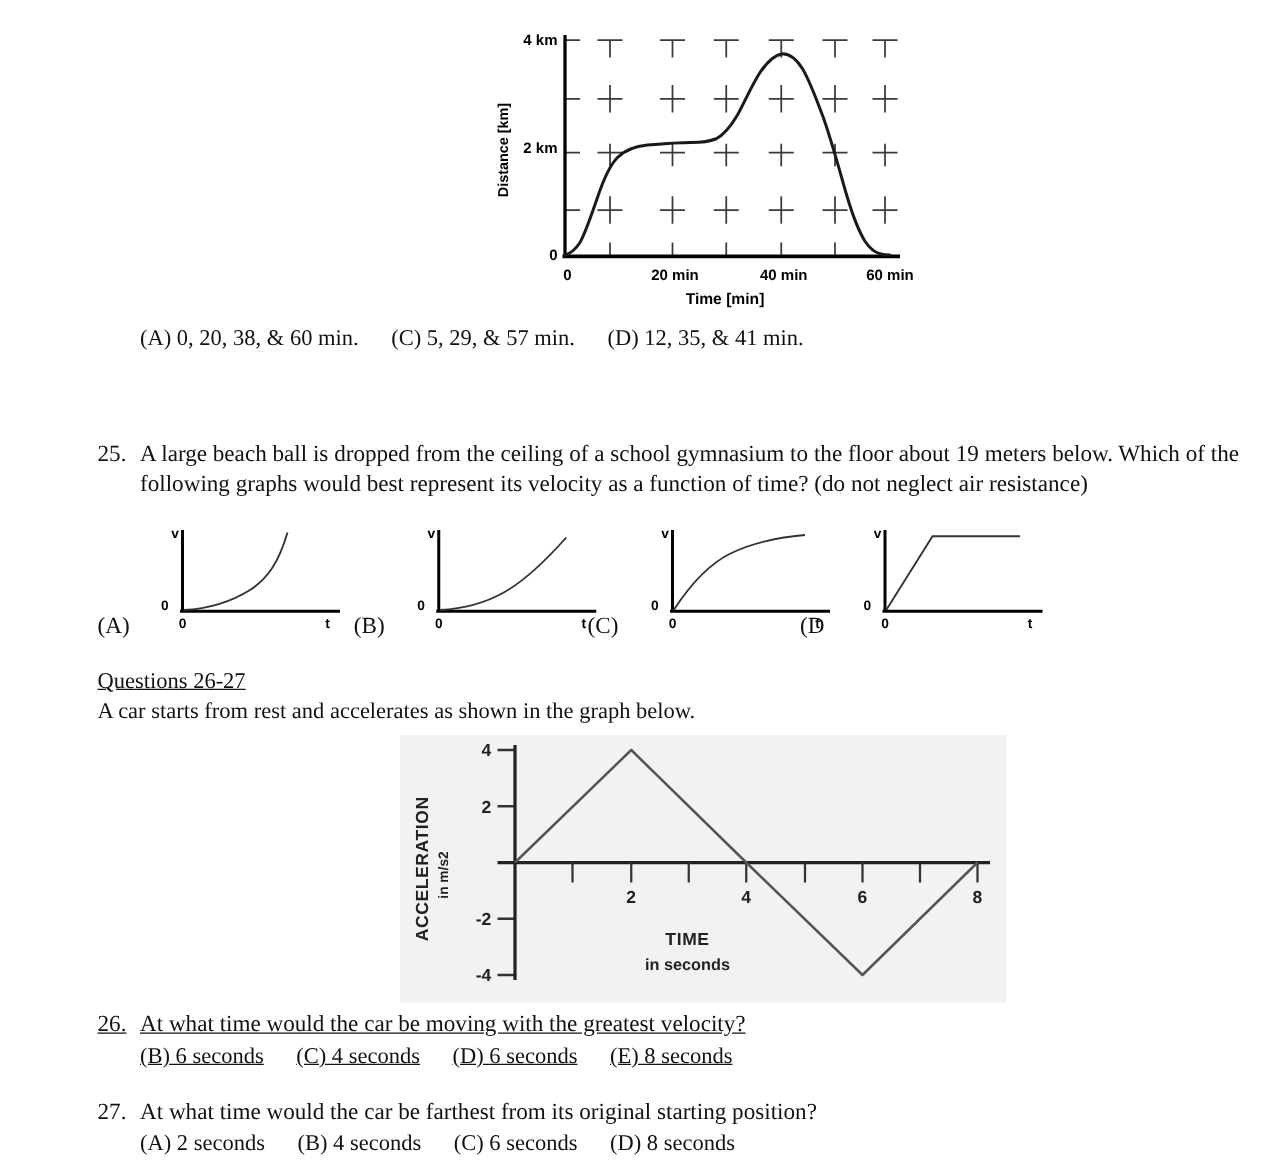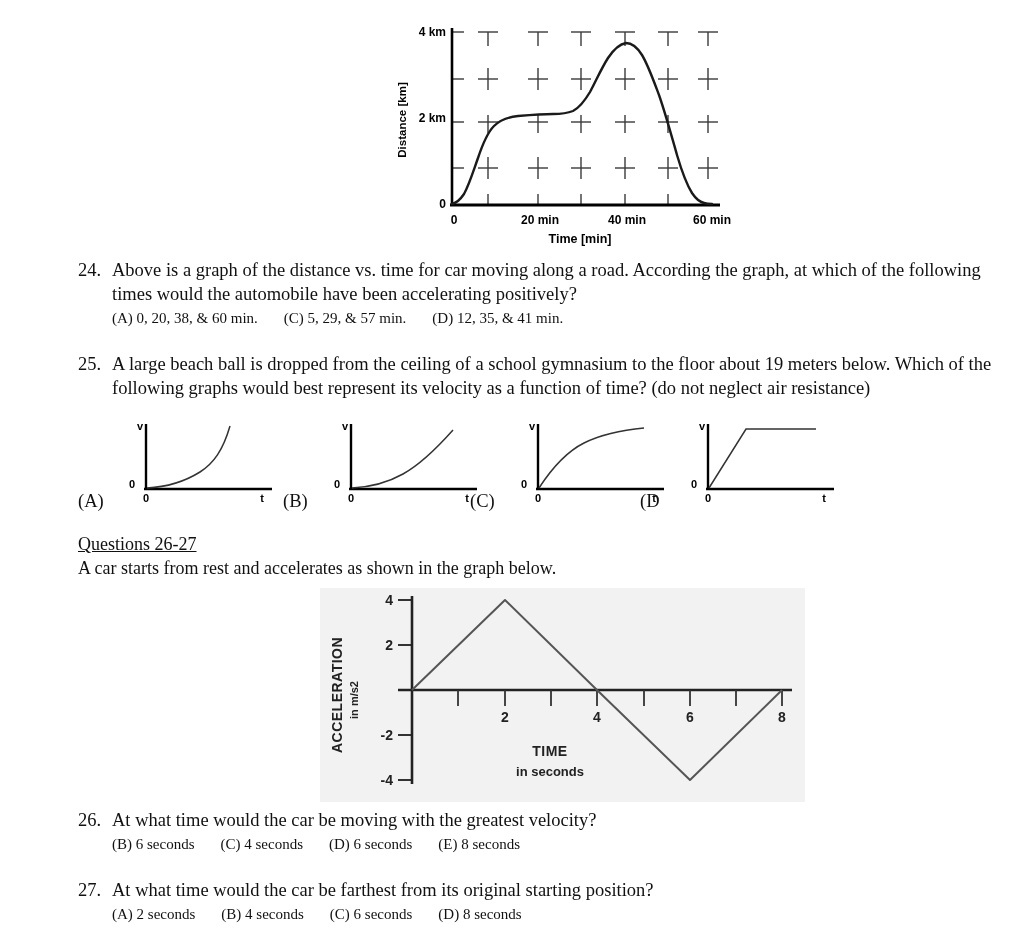--- a/index.html
+++ b/index.html
@@ -42,21 +42,21 @@
     line-height: 24px;
   }
   .qtext {
     flex: 1;
     font-size: 18.5px;
     line-height: 24px;
     text-align: left;
   }
   .choices {
     margin-left: 34px;
-    font-size: 15px;
+    font-size: 18px;
     line-height: 24px;
     display: flex;
     flex-wrap: nowrap;
     white-space: nowrap;
   }
   .choices .choice { margin-right: 26px; }
   .choices .choice:last-child { margin-right: 0; }
 
   
   #q25-graphs {
@@ -261,24 +261,20 @@
     <text x="64" y="212" text-anchor="middle" font-family="Liberation Sans, sans-serif" font-size="12" font-weight="bold" fill="#000">0</text>
     <text x="150" y="212" text-anchor="middle" font-family="Liberation Sans, sans-serif" font-size="12" font-weight="bold" fill="#000">20 min</text>
     <text x="237" y="212" text-anchor="middle" font-family="Liberation Sans, sans-serif" font-size="12" font-weight="bold" fill="#000">40 min</text>
     <text x="322" y="212" text-anchor="middle" font-family="Liberation Sans, sans-serif" font-size="12" font-weight="bold" fill="#000">60 min</text>
 
     <text x="190" y="231" text-anchor="middle" font-family="Liberation Sans, sans-serif" font-size="12.5" font-weight="bold" fill="#000">Time [min]</text>
   </svg>
 </div>
 
 <div class="qblock" style="top:258px;">
-  <div class="qrow">
-    <div class="qnum">24.</div>
-    <div class="qtext">Above is a graph of the distance vs. time for car moving along a road. According the graph, at which of the following times would the automobile have been accelerating positively?</div>
-  </div>
   <div class="choices">
     <span class="choice">(A) 0, 20, 38, &amp; 60 min.</span>
     <span class="choice">(C) 5, 29, &amp; 57 min.</span>
     <span class="choice">(D) 12, 35, &amp; 41 min.</span>
   </div>
 </div>
 
 <div class="qblock" style="top:352px;font-family:Liberation Serif, serif;">
   <div class="qrow">
     <div class="qnum">25.</div>
@@ -383,21 +379,21 @@
     <text x="370" y="134" text-anchor="middle" font-family="Liberation Sans, sans-serif" font-size="14" font-weight="bold" fill="#222">6</text>
     <text x="462" y="134" text-anchor="middle" font-family="Liberation Sans, sans-serif" font-size="14" font-weight="bold" fill="#222">8</text>
 
     <path d="M92,102 L185,12 L277,102 L370,192 L462,102" fill="none" stroke="#555" stroke-width="2" stroke-linejoin="round"></path>
 
     <text x="230" y="168" text-anchor="middle" font-family="Liberation Sans, sans-serif" font-size="14" font-weight="bold" letter-spacing="0.5" fill="#222">TIME</text>
     <text x="230" y="188" text-anchor="middle" font-family="Liberation Sans, sans-serif" font-size="13" font-weight="bold" fill="#222">in seconds</text>
   </svg>
 </div>
 
-<div class="qblock" style="top:808px;">
+<div class="qblock" style="top:808px;text-decoration:underline;">
   <div class="qrow">
     <div class="qnum">26.</div>
     <div class="qtext">At what time would the car be moving with the greatest velocity?</div>
   </div>
   <div class="choices">
     <span class="choice">(B) 6 seconds</span>
     <span class="choice">(C) 4 seconds</span>
     <span class="choice">(D) 6 seconds</span>
     <span class="choice">(E) 8 seconds</span>
   </div>

